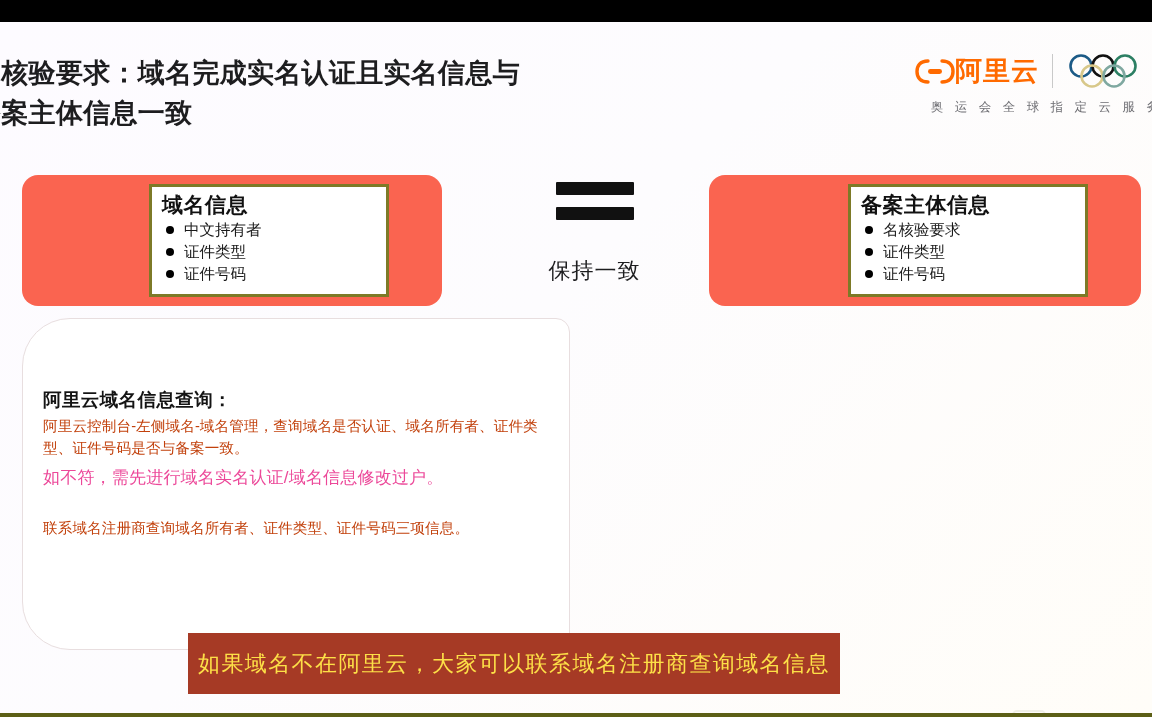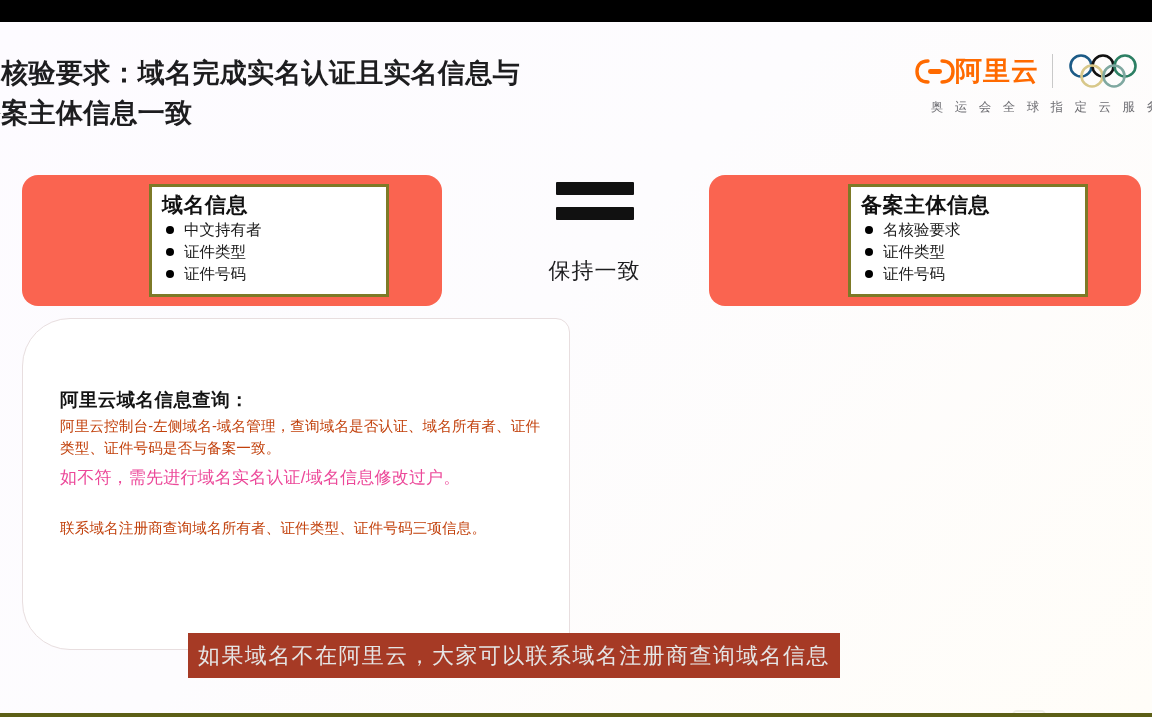--- a/index.html
+++ b/index.html
@@ -75,43 +75,42 @@
   .eq i{display:block;width:78px;height:13px;background:#111;border-radius:1px;}
   .eq i+i{margin-top:12px;}
   .eq-label{margin-top:32px;font-size:22px;color:#1d1d1f;letter-spacing:1px;}
 
   
   .info-card{
     position:absolute;left:22px;top:296px;width:548px;height:332px;
     background:#ffffff;border:1.6px solid #e8dedf;
     border-radius:48px 14px 14px 48px;
     box-sizing:border-box;
-    padding-left:17px;
   }
   .info-inner{padding:68px 16px 0 20px;}
   .sec-title{
     font-size:18.5px;font-weight:700;color:#141414;letter-spacing:.4px;
     margin:0 0 3px 0;
   }
   .sec-body{
     font-size:14.6px;color:#c2410c;line-height:1.52;margin:0;
     letter-spacing:.1px;
   }
   .sec-warn{
     font-size:17px;color:#ec4899;line-height:1.5;margin:6px 0 0 0;
     letter-spacing:.2px;
   }
   .sec-gap{height:26px;}
 
   
   .caption{
     position:absolute;left:188px;top:611px;height:37px;
-    background:#a63a25;color:#e5e5e5;
+    background:#a63a25;color:#fde047;
     display:flex;align-items:center;justify-content:center;
-    padding:4px 10px;font-size:22px;letter-spacing:1.4px;
+    padding:12px 10px;font-size:22px;letter-spacing:1.4px;
     font-family:"Liberation Serif","DejaVu Serif",serif;
     white-space:nowrap;
   }
 
   
   .watermark{
     position:absolute;left:1012px;top:688px;
     display:flex;align-items:center;gap:7px;opacity:.10;
   }
   .wm-icon{

